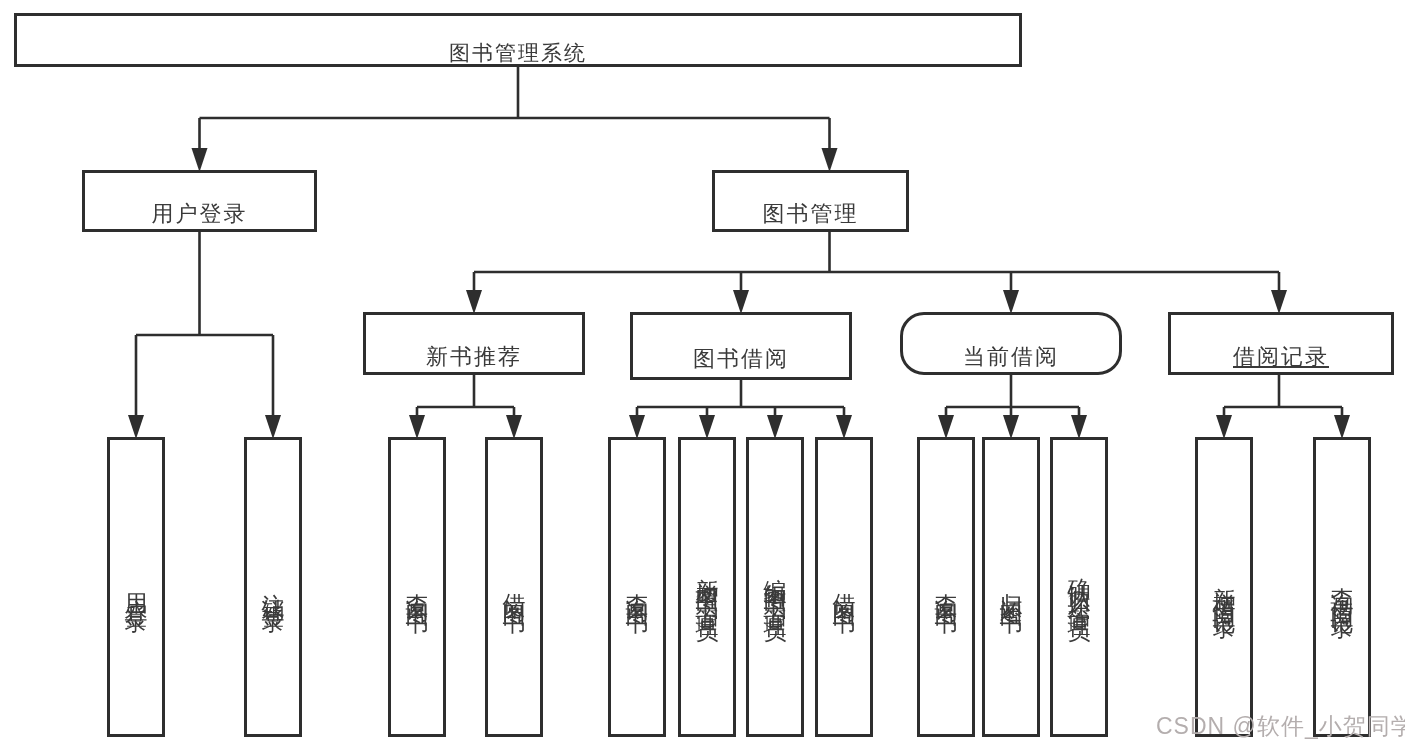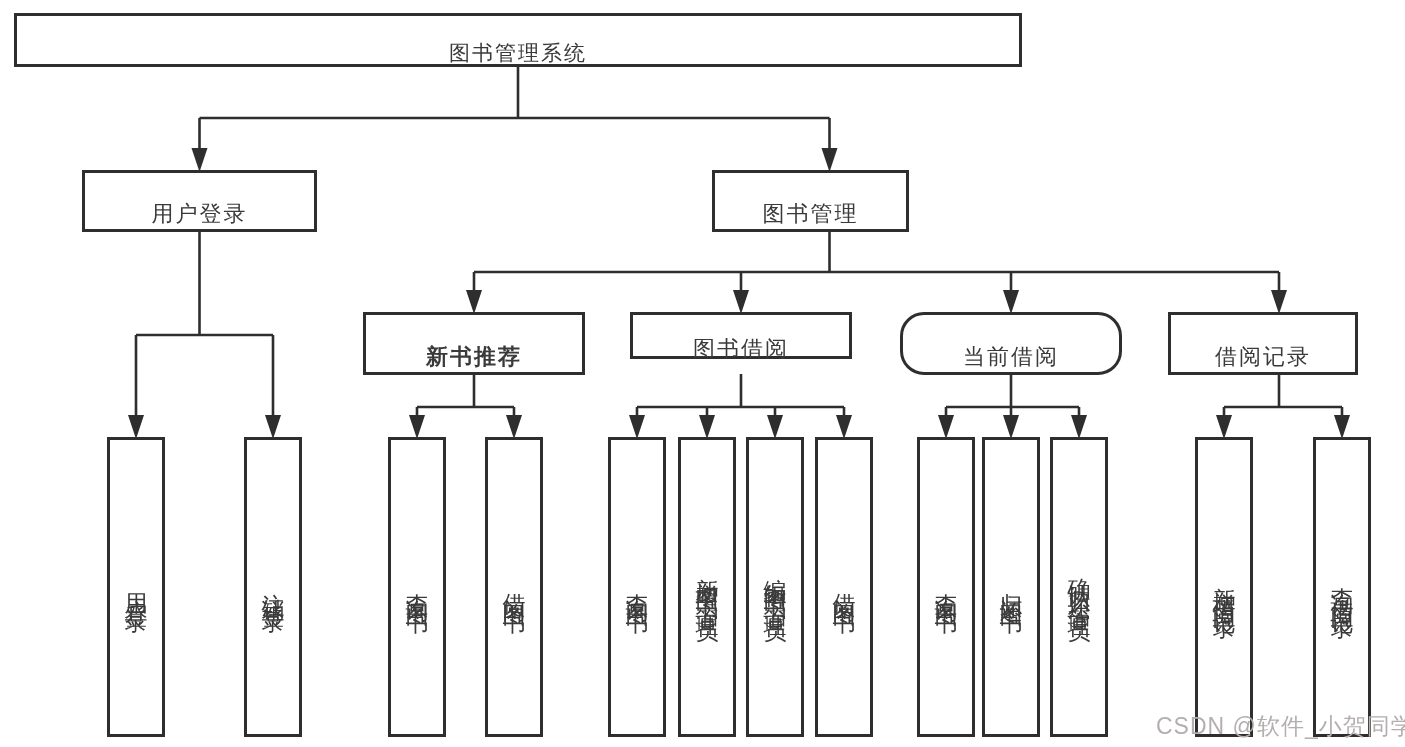--- a/index.html
+++ b/index.html
@@ -121,30 +121,30 @@
   <div>
       <div class="node h root" style="left: 14px; top: 13px; width: 1008px; height: 54px;">
         <span>图书管理系统</span>
       </div>
       <div class="node h" style="left: 82px; top: 170px; width: 235px; height: 62px;">
         <span>用户登录</span>
       </div>
       <div class="node h" style="left: 712px; top: 170px; width: 197px; height: 62px;">
         <span>图书管理</span>
       </div>
-      <div class="node h" style="left: 363px; top: 312px; width: 222px; height: 63px; font-weight: bold;">
+      <div class="node h" style="left: 363px; top: 312px; width: 222px; height: 63px;">
         <span>新书推荐</span>
       </div>
-      <div class="node h" style="left: 630px; top: 312px; width: 222px; height: 47px;">
+      <div class="node h" style="left: 630px; top: 312px; width: 222px; height: 68px;">
         <span>图书借阅</span>
       </div>
       <div class="node h" style="left: 900px; top: 312px; width: 222px; height: 63px; border-radius: 24px;">
         <span>当前借阅</span>
       </div>
-      <div class="node h" style="left: 1168px; top: 312px; width: 190px; height: 63px;">
+      <div class="node h" style="left: 1168px; top: 312px; width: 226px; height: 63px; text-decoration: underline;">
         <span>借阅记录</span>
       </div>
       <div class="node v" style="left: 107px; top: 437px; width: 58px; height: 300px;">
         <span>用户登录</span>
       </div>
       <div class="node v" style="left: 244px; top: 437px; width: 58px; height: 300px;">
         <span>注销登录</span>
       </div>
       <div class="node v" style="left: 388px; top: 437px; width: 58px; height: 300px;">
         <span>查询图书</span>

